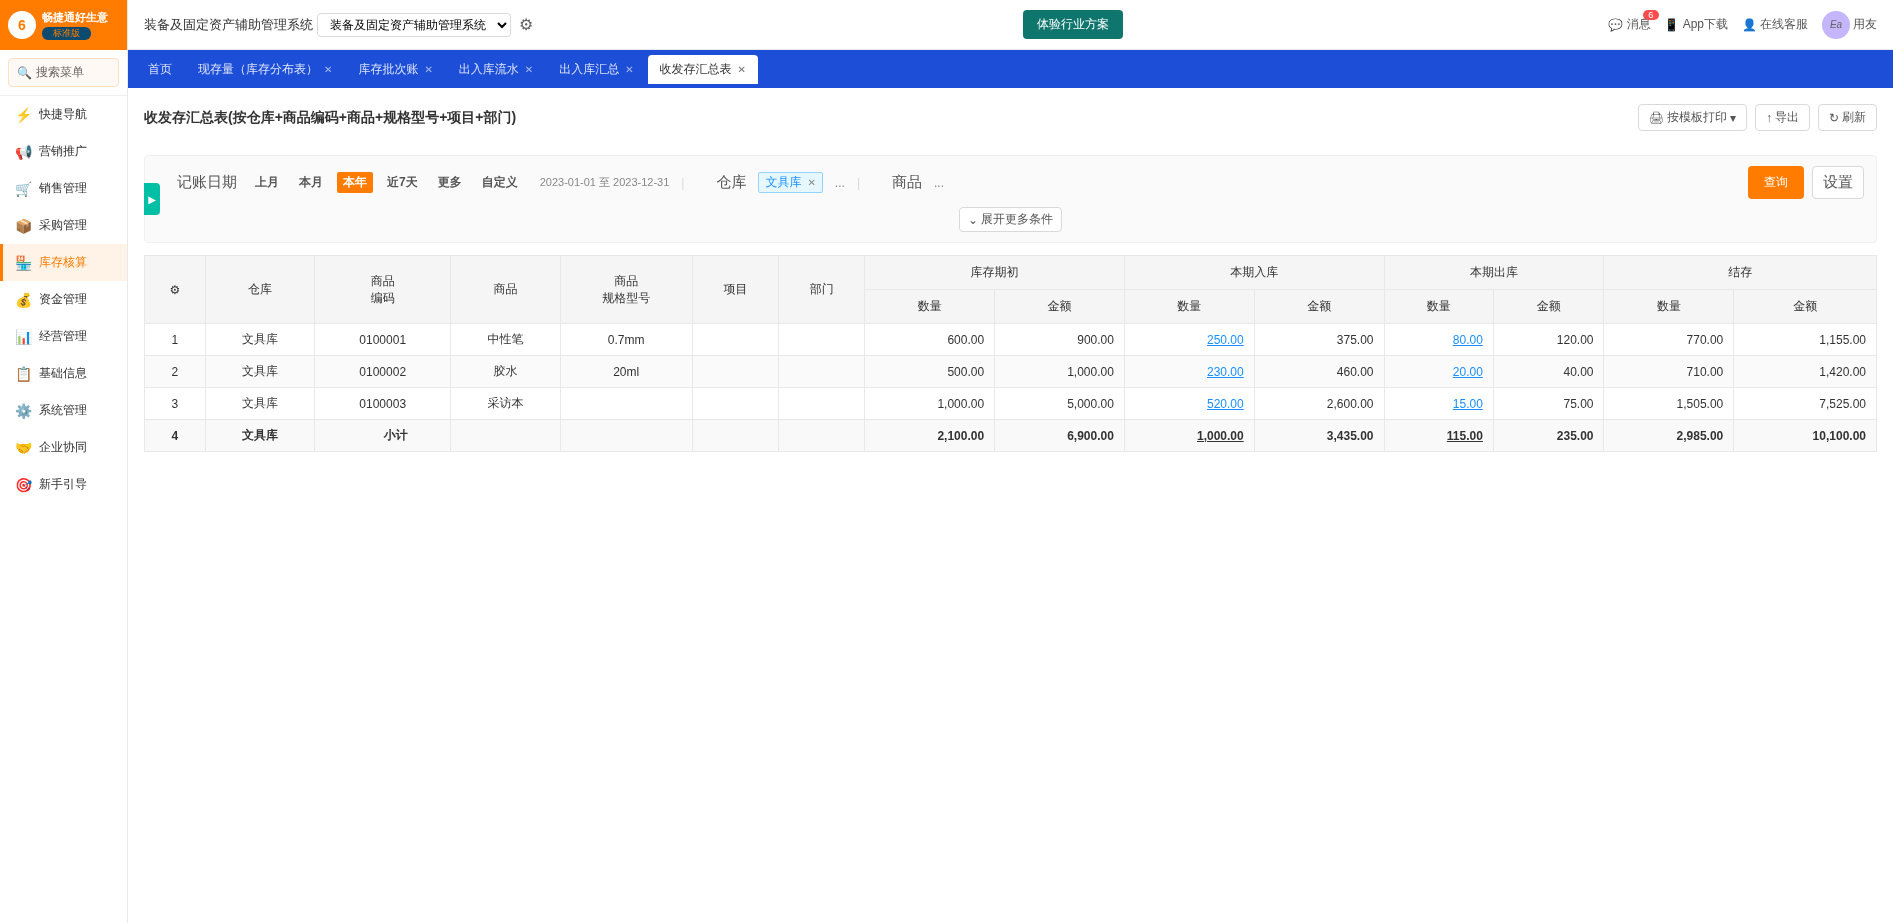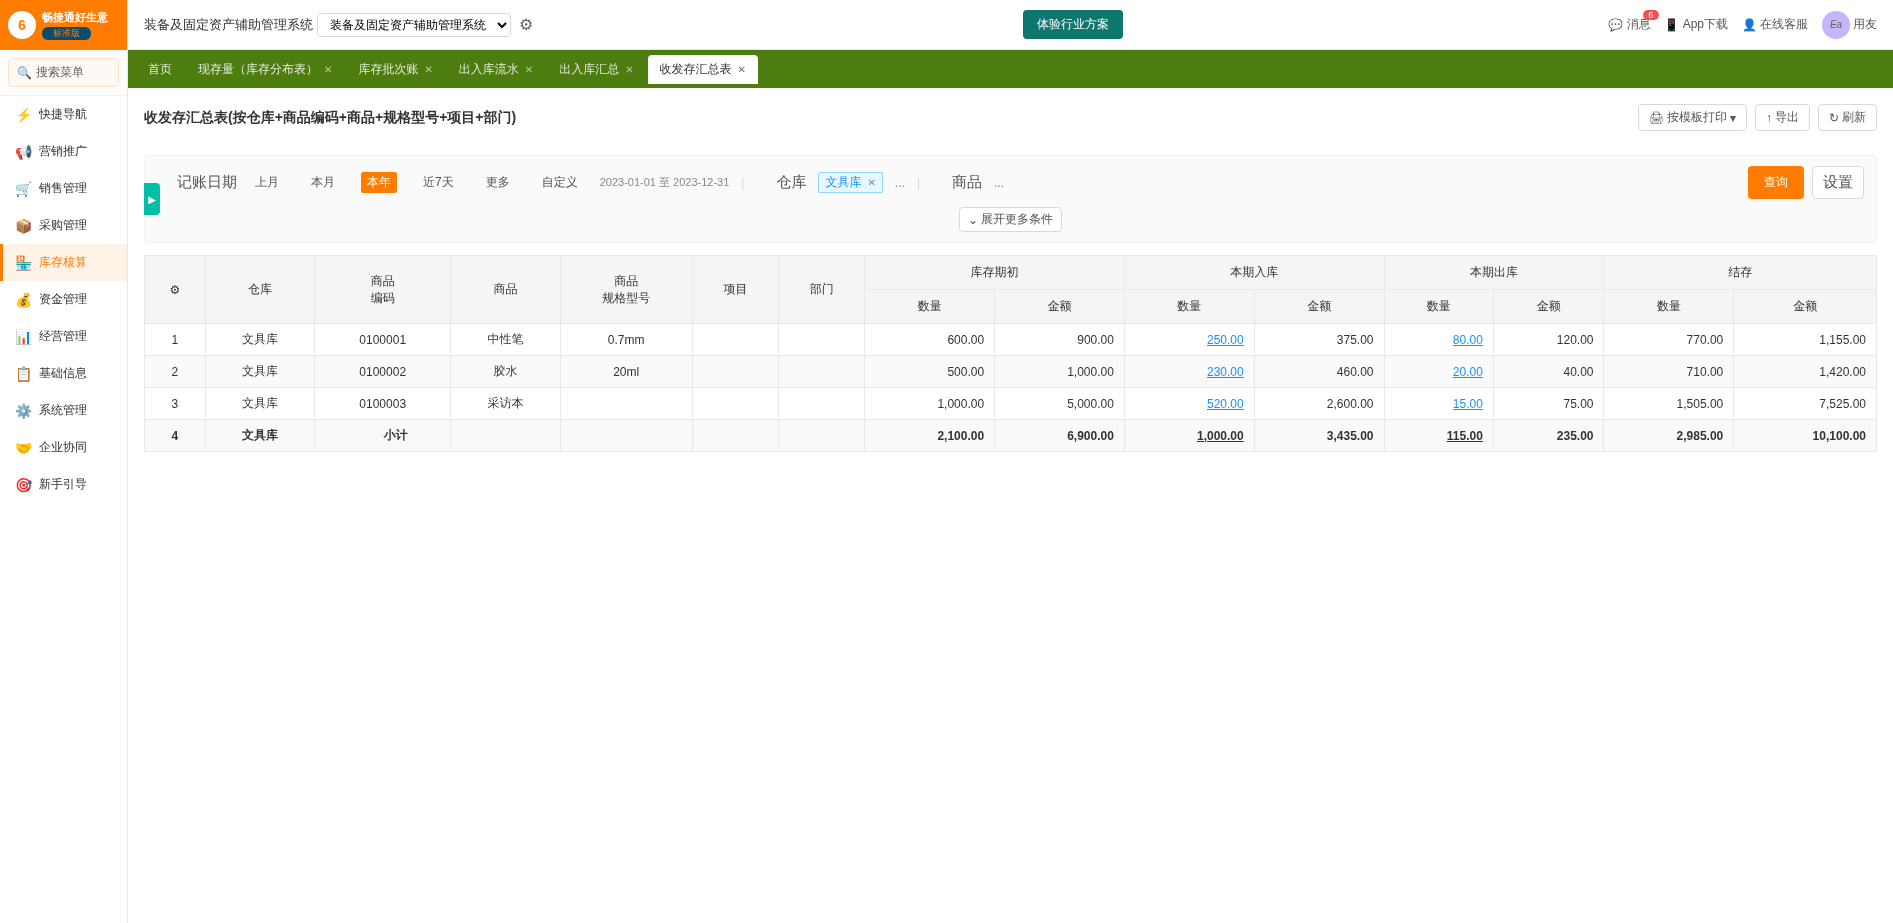--- a/index.html
+++ b/index.html
@@ -26,21 +26,21 @@
     .system-name { font-size: 13px; color: #333; }
     .topbar-select { border: 1px solid #d9d9d9; border-radius: 4px; padding: 3px 8px; font-size: 12px; background: #fff; }
     .topbar-settings { cursor: pointer; color: #666; font-size: 16px; padding: 4px; }
     .experience-btn { background: #0f766e; color: #fff; border: none; border-radius: 4px; padding: 6px 14px; font-size: 12px; cursor: pointer; }
     .topbar-right { display: flex; align-items: center; gap: 14px; color: #555; font-size: 12px; }
     .topbar-action { display: flex; align-items: center; gap: 3px; cursor: pointer; position: relative; }
     .badge { position: absolute; top: -6px; right: -8px; background: #ff4d4f; color: #fff; border-radius: 8px; font-size: 9px; padding: 0 4px; min-width: 16px; text-align: center; }
     .user-avatar { width: 28px; height: 28px; background: #c4b5fd; border-radius: 50%; display: flex; align-items: center; justify-content: center; font-size: 10px; color: #666; font-style: italic; }
 
     
-    .tabbar { height: 38px; background: #4d7c0f; display: flex; align-items: center; padding: 0 8px; gap: 2px; flex-shrink: 0; }
+    .tabbar { height: 38px; background: #1d4ed8; display: flex; align-items: center; padding: 0 8px; gap: 2px; flex-shrink: 0; }
     .tab { display: flex; align-items: center; gap: 4px; padding: 6px 12px; color: rgba(255,255,255,0.85); cursor: pointer; border-radius: 4px 4px 0 0; font-size: 12px; white-space: nowrap; }
     .tab.active { background: #fff; color: #333; border-radius: 4px 4px 0 0; }
     .tab-close { font-size: 10px; opacity: 0.7; margin-left: 2px; }
 
     
     .page-content { flex: 1; background: #f5f6fa; overflow-y: auto; padding: 0; }
     .page-inner { background: #fff; margin: 0; padding: 16px; min-height: 100%; }
 
     
     .page-header { display: flex; align-items: center; justify-content: space-between; margin-bottom: 24px; }
@@ -48,21 +48,21 @@
     .page-actions { display: flex; align-items: center; gap: 8px; }
     .action-btn { display: flex; align-items: center; gap: 3px; padding: 4px 10px; border: 1px solid #d9d9d9; border-radius: 4px; background: #fff; cursor: pointer; font-size: 12px; color: #555; }
     .query-btn { background: #ff7c00; color: #fff; border: none; border-radius: 4px; padding: 6px 16px; font-size: 12px; cursor: pointer; }
     .settings-btn { background: #fff; color: #555; border: 1px solid #d9d9d9; border-radius: 4px; padding: 6px 10px; font-size: 15px; cursor: pointer; }
 
     
     .filter-area { background: #fafafa; border: 1px solid #f0f0f0; border-radius: 4px; padding: 10px 12px; margin-bottom: 12px; position: relative; }
     .filter-row { display: flex; align-items: center; gap: 12px; flex-wrap: wrap; }
     .filter-expand-btn { position: absolute; left: -1px; top: 50%; transform: translateY(-50%); background: #00bfa5; color: #fff; border: none; width: 16px; height: 32px; border-radius: 0 4px 4px 0; cursor: pointer; display: flex; align-items: center; justify-content: center; font-size: 10px; }
     .filter-label { color: #555; font-size: 15px; white-space: nowrap; margin-left: 20px; }
-    .date-shortcuts { display: flex; gap: 20px; align-items: flex-end; }
+    .date-shortcuts { display: flex; gap: 8px; align-items: flex-end; font-weight: bold; }
     .date-shortcut { padding: 2px 6px; cursor: pointer; color: #555; font-size: 12px; border-radius: 2px; }
     .date-shortcut.active { background: #ff7c00; color: #fff; border-radius: 2px; }
     .date-range { color: #888; font-size: 11px; margin-left: 4px; }
     .filter-divider { color: #d9d9d9; }
     .warehouse-tag { display: flex; align-items: center; gap: 4px; background: #e6f7ff; border: 1px solid #91d5ff; border-radius: 2px; padding: 1px 6px; font-size: 12px; color: #1890ff; }
     .warehouse-tag-close { cursor: pointer; color: #888; margin-left: 2px; font-size: 10px; }
     .filter-more { color: #888; font-size: 12px; cursor: pointer; }
     .filter-right-actions { margin-left: auto; display: flex; gap: 8px; }
     .expand-conditions { display: flex; align-items: center; gap: 3px; color: #555; font-size: 12px; cursor: pointer; border: 1px solid #d9d9d9; border-radius: 4px; padding: 3px 8px; background: #fff; }
 

